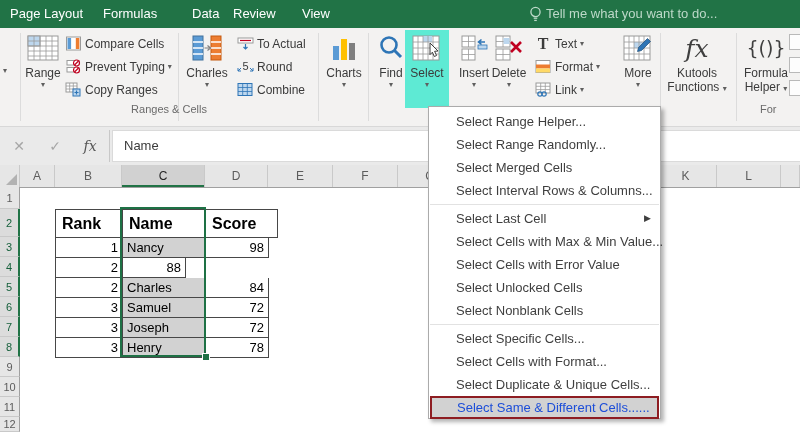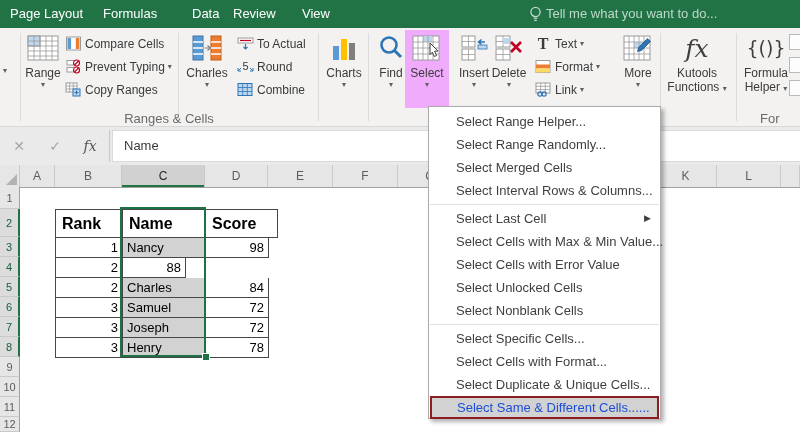--- a/index.html
+++ b/index.html
@@ -13,30 +13,30 @@
   #tabbar{position:absolute;left:0;top:0;width:800px;height:28px;background:#217346;}
   .tab{position:absolute;top:0;height:28px;line-height:28px;color:#fff;font-size:13px;white-space:nowrap;cursor:default;}
   .tab-active{position:absolute;top:5px;height:23px;line-height:23px;background:#f8f7f6;color:#217346;
               text-align:center;font-size:13px;}
   #tellme{position:absolute;left:546px;top:0;height:28px;line-height:28px;color:#bdd9c9;font-size:13px;white-space:nowrap;}
 
   
   #ribbon{position:absolute;left:0;top:28px;width:800px;height:98px;background:#f3f2f1;border-bottom:1px solid #d8d8d8;}
   .vsep{position:absolute;top:5px;height:88px;width:1px;background:#dcdcdc;}
   .bigbtn{position:absolute;top:2px;height:74px;text-align:center;cursor:pointer;}
-  .bigbtn.pressed{background:#f0abfc;height:78px;}
+  .bigbtn.pressed{background:#5eead4;height:78px;}
   .bicon{height:36px;display:flex;align-items:center;justify-content:center;}
   .blabel{font-size:12px;color:#3b3b3b;line-height:14px;white-space:nowrap;}
   .barrow{font-size:8px;color:#5f5f5f;line-height:10px;}
   .smallcol{position:absolute;top:4px;}
   .smallbtn{height:23px;display:flex;align-items:center;cursor:pointer;}
   .sicon{width:18px;height:16px;display:inline-flex;align-items:center;justify-content:center;margin-right:3px;}
   .slabel{font-size:12px;color:#3b3b3b;white-space:nowrap;}
   .sarrow{font-size:8px;color:#5f5f5f;margin-left:3px;}
-  .grouplabel{position:absolute;top:75px;font-size:13px;color:#6a6a6a;text-align:center;white-space:nowrap;margin-top:8px;}
+  .grouplabel{position:absolute;top:75px;font-size:11px;color:#6a6a6a;text-align:center;white-space:nowrap;}
   .fxtext{font-family:"DejaVu Serif",serif;font-style:italic;font-size:25px;color:#3f3f3f;}
   .bracetext{font-size:19px;color:#3f3f3f;font-family:"DejaVu Sans",sans-serif;}
   .stub{position:absolute;left:789px;width:14px;height:14px;border:1px solid #b9b9b9;background:#fdfdfd;}
 
   
   #fbar{position:absolute;left:0;top:127px;width:800px;height:38px;background:#eaeaea;}
   .fbtn{position:absolute;top:0;height:38px;line-height:38px;text-align:center;width:20px;font-size:14px;color:#a6a6a6;cursor:pointer;}
   #fx-btn{font-family:"DejaVu Serif",serif;font-style:italic;font-size:14px;color:#555;}
   #fdiv{position:absolute;left:109px;top:3px;width:1px;height:32px;background:#c8c8c8;}
   #finput{position:absolute;left:112px;top:3px;width:688px;height:30px;background:#fff;border:1px solid #dadada;

